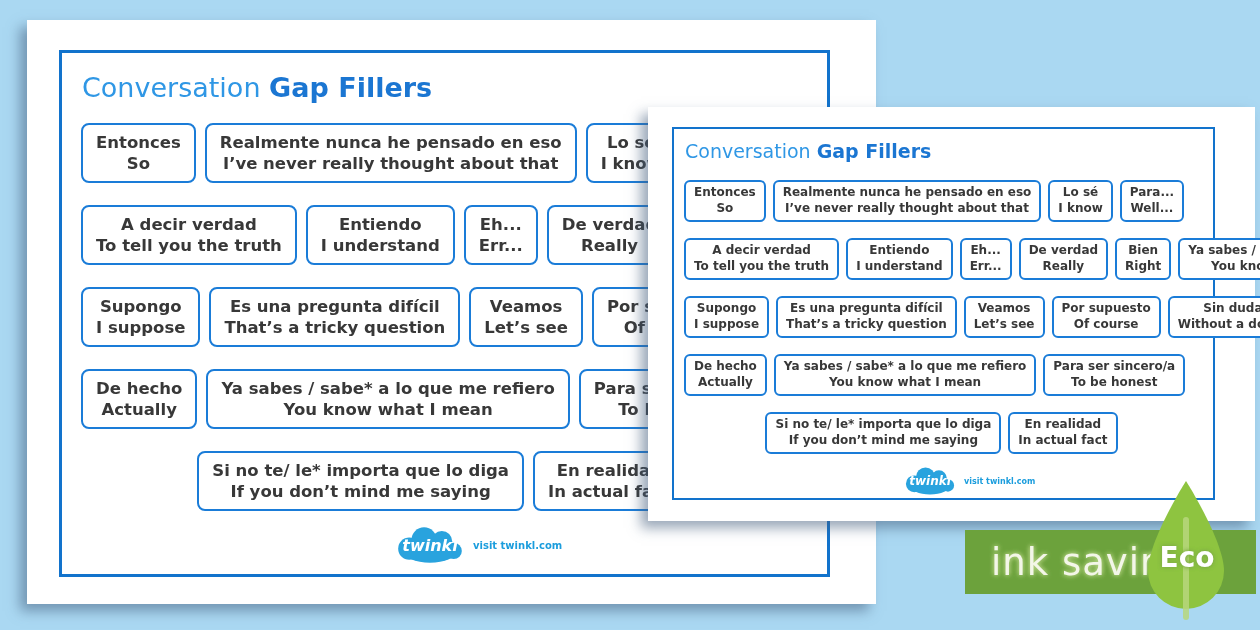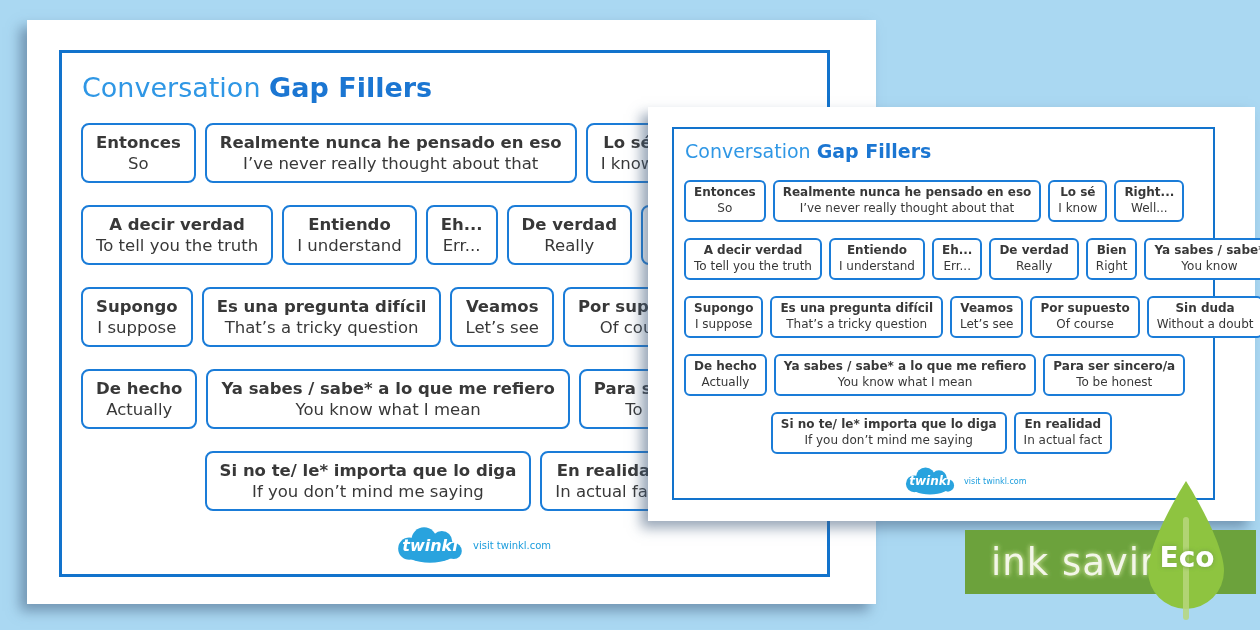--- a/index.html
+++ b/index.html
@@ -29,33 +29,33 @@
   .small .r1{top:73px}.small .r2{top:131px}.small .r3{top:189px}.small .r4{top:247px}
   .small .r5{top:305px;left:24px;width:539px;justify-content:center;}
   .card{
     border:2.5px solid #1a7cd8;border-radius:8px;background:#fff;
     display:flex;flex-direction:column;justify-content:center;align-items:center;
     text-align:center;color:#383838;flex:0 0 auto;
   }
   .big .card{padding:2px 13px;font-size:16.5px;line-height:1.28;}
   .small .card{padding:1px 8px;font-size:12px;line-height:1.3;border-width:2px;border-radius:6px;}
   .card .es{font-weight:700;white-space:nowrap;}
-  .card .en{font-weight:400;white-space:nowrap;text-align:center;}
+  .card .en{font-weight:700;white-space:nowrap;text-align:center;}
   
   .logo{position:absolute;display:flex;align-items:center;gap:6px;}
   .big .logo{left:366px;top:506px;}
   .small .logo{left:254px;top:360px;}
   .cloud{position:relative;display:flex;align-items:center;justify-content:center;}
   .big .cloud{width:74px;height:38px;}
   .small .cloud{width:56px;height:28px;}
   .cloud svg{position:absolute;inset:0;width:100%;height:100%;}
   .cloud .brand{position:relative;color:#fff;font-weight:700;font-style:italic;z-index:1;}
   .big .cloud .brand{font-size:16px;}
   .small .cloud .brand{font-size:12px;}
-  .tagline{color:#1b9ddd;font-weight:400;}
+  .tagline{color:#1b9ddd;font-weight:700;}
   .big .tagline{font-size:10px;}
   .small .tagline{font-size:8px;}
   
   .eco-bar{position:absolute;left:965px;top:530px;width:291px;height:64px;
     background:#6ca23c;z-index:3;display:flex;align-items:center;}
   .ink-saving{margin-left:26px;font-size:37px;color:#f3f6e8;letter-spacing:1px;
     text-shadow:0 0 5px #b5d383,0 0 5px #b5d383;}
   .leaf{position:absolute;left:1141px;top:479px;width:90px;height:141px;z-index:4;}
   .leaf svg{width:100%;height:100%;display:block;}
   .eco-label{position:absolute;left:1152px;top:541px;width:70px;text-align:center;
@@ -211,21 +211,21 @@
         <div class="es">Realmente nunca he pensado en eso</div>
         <div class="en">I’ve never really thought about that</div>
       </div>
 
       <div class="card">
         <div class="es">Lo sé</div>
         <div class="en">I know</div>
       </div>
 
       <div class="card">
-        <div class="es">Right...</div>
+        <div class="es">Para...</div>
         <div class="en">Well...</div>
       </div>
     </div>
   <div class="row r2">
 
       <div class="card">
         <div class="es">A decir verdad</div>
         <div class="en">To tell you the truth</div>
       </div>
 

